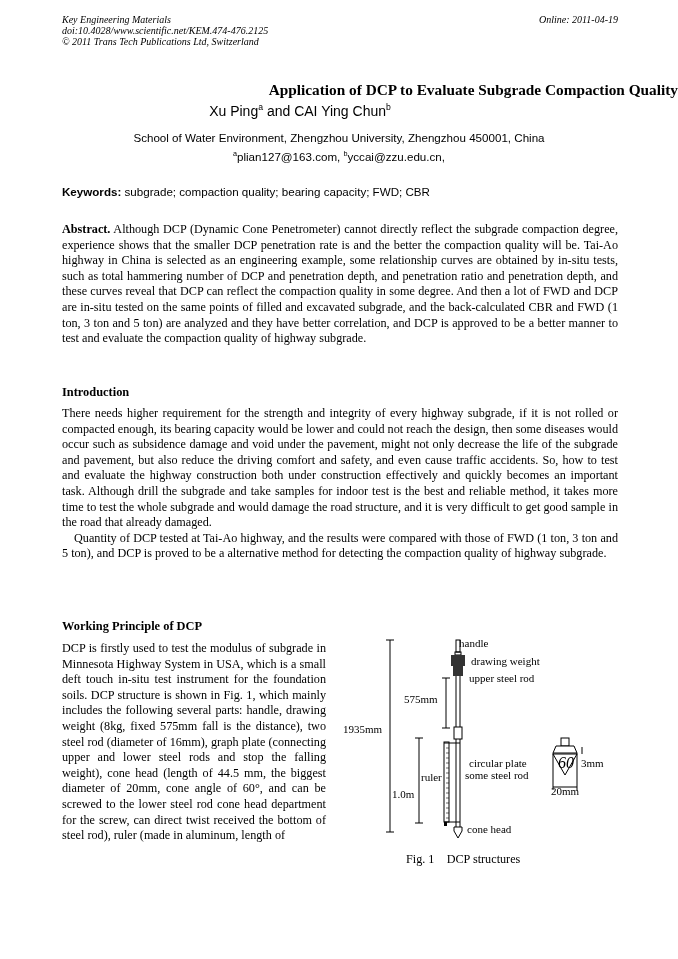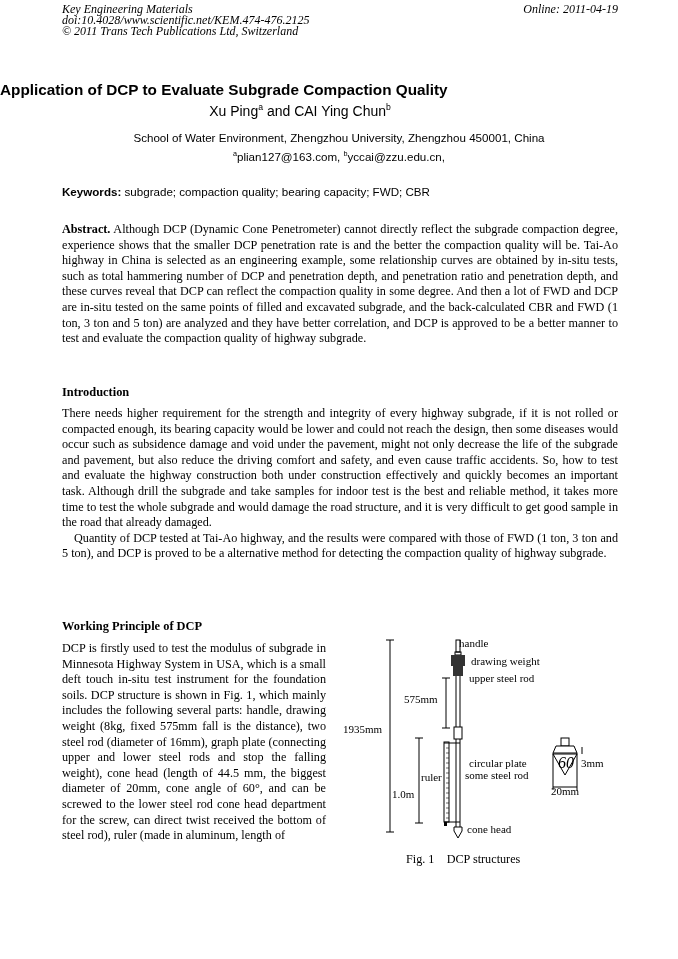--- a/index.html
+++ b/index.html
@@ -1,22 +1,22 @@
 <!DOCTYPE html>
 <html><head>
 <meta charset="utf-8">
 <style>
   * { box-sizing: border-box; margin: 0; padding: 0; }
   html, body { width: 678px; height: 959px; background: #ffffff; overflow: hidden; }
   body { position: relative; font-family: "Liberation Serif", serif; color: #000; }
 
-  .header { position: absolute; left: 62px; top: 4px; width: 556px; font-style: italic; font-size: 12px; line-height: 11px; }
+  .header { position: absolute; left: 62px; top: 14px; width: 556px; font-style: italic; font-size: 10px; line-height: 11px; }
   .header .right { position: absolute; right: 0; top: 0; }
 
-  .title { position: absolute; left: 0; top: 81px; width: 678px; text-align: left; font-family: Liberation Sans, sans-serif; font-weight: bold; font-size: 15.3px; }
+  .title { position: absolute; left: 0; top: 81px; width: 678px; text-align: right; font-family: Liberation Serif, serif; font-weight: bold; font-size: 15.3px; }
   .authors { position: absolute; left: 0; top: 103px; width: 600px; text-align: center; font-family: "Liberation Sans", sans-serif; font-size: 14px; }
   .affil { position: absolute; left: 0; top: 131px; width: 678px; text-align: center; font-family: "Liberation Sans", sans-serif; font-size: 11.6px; }
   .emails { position: absolute; left: 0; top: 150px; width: 678px; text-align: center; font-family: "Liberation Sans", sans-serif; font-size: 11.6px; }
   sup { font-size: 0.62em; vertical-align: super; line-height: 0; }
 
   .keywords { position: absolute; left: 62px; top: 185px; width: 556px; font-family: "Liberation Sans", sans-serif; font-size: 11.6px; }
   .keywords b { font-weight: bold; }
 
   .para { position: absolute; left: 62px; width: 556px; font-size: 12.2px; line-height: 15.6px; text-align: justify; }
   .para .lead { font-weight: bold; }

